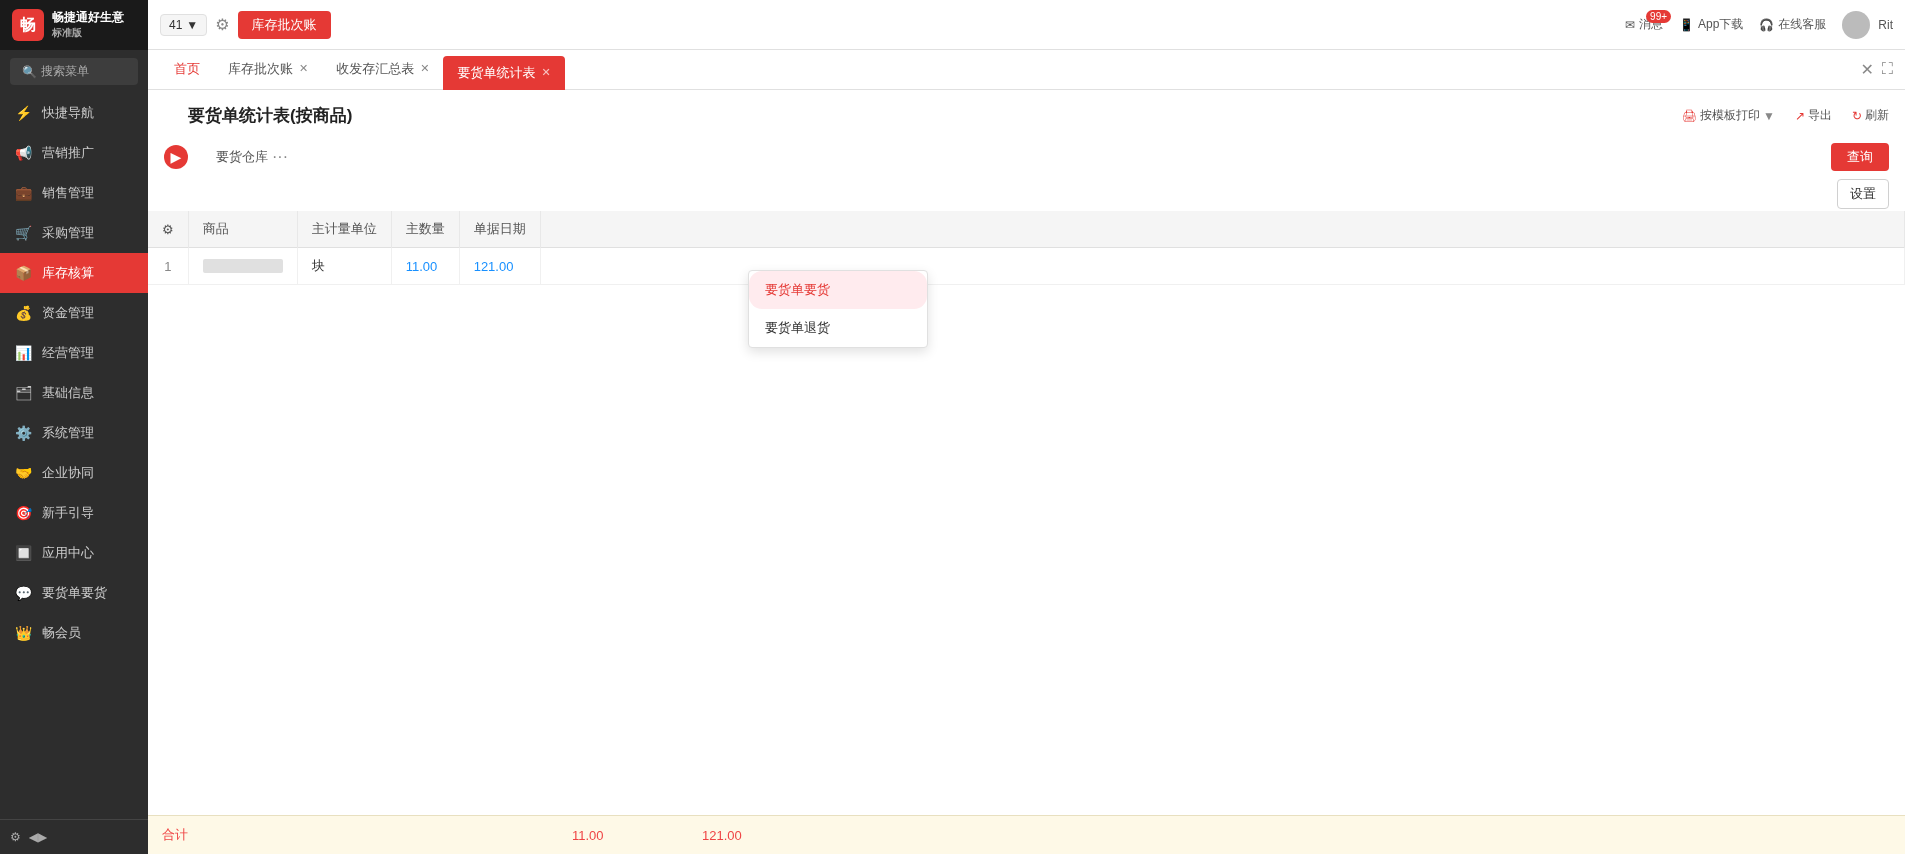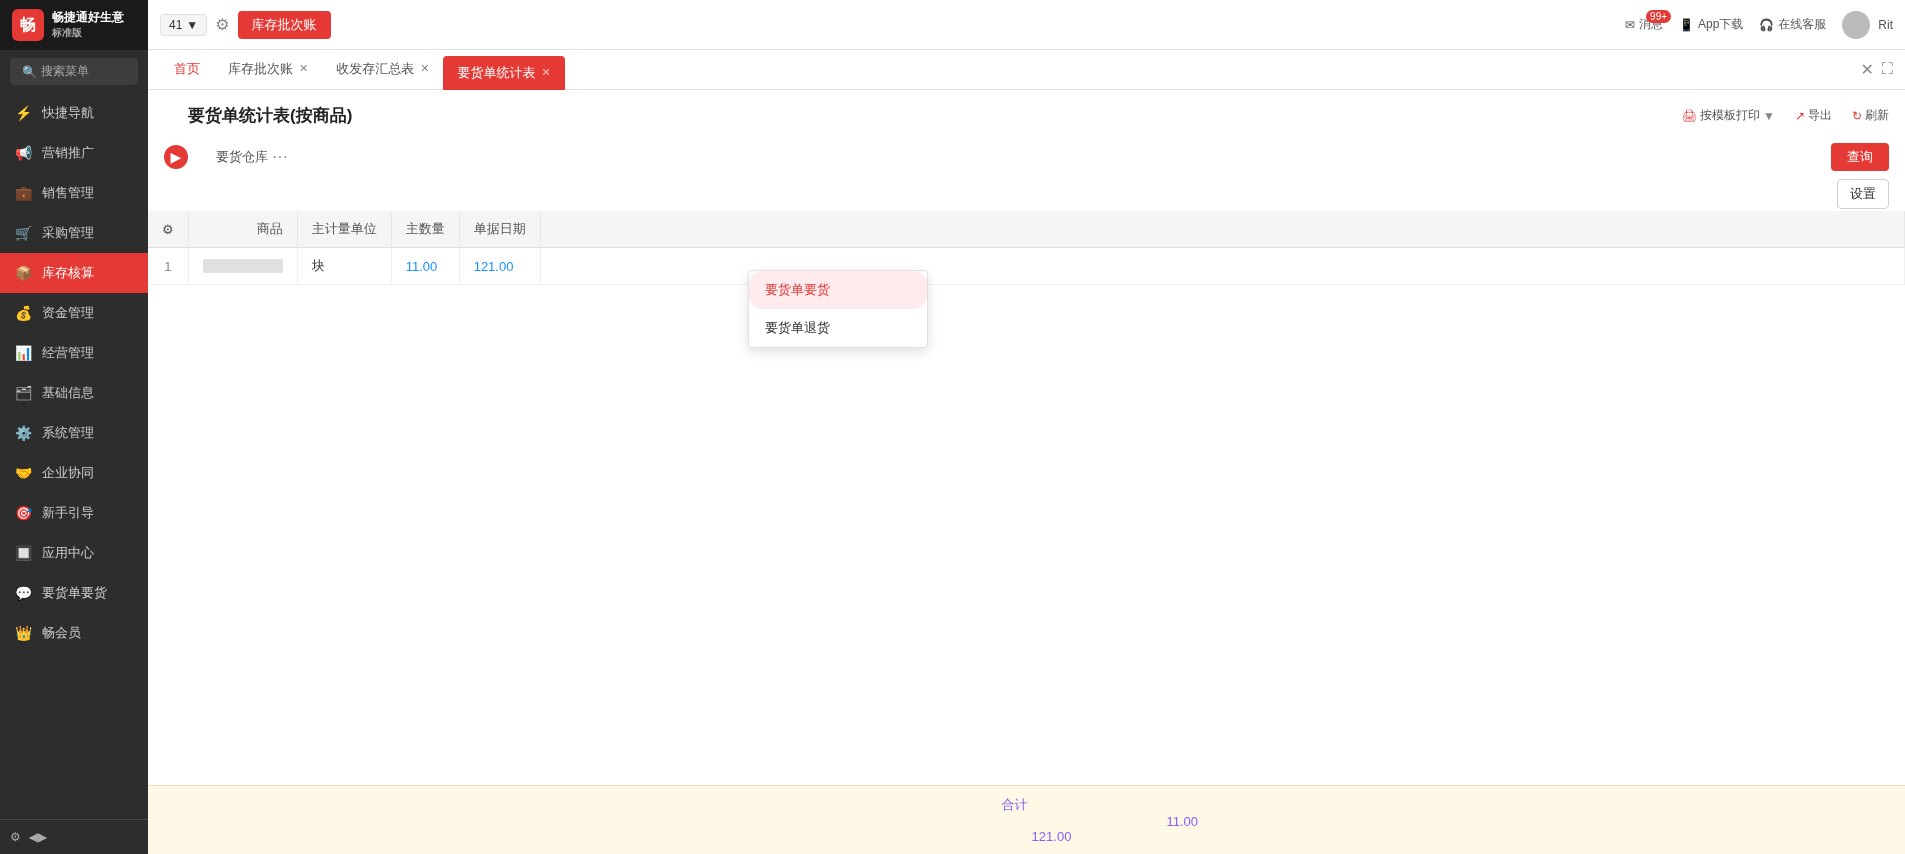--- a/index.html
+++ b/index.html
@@ -403,21 +403,21 @@
       width: 100%;
       border-collapse: collapse;
       font-size: 13px;
     }
     thead tr {
       background: #f5f5f5;
       border-bottom: 1px solid #e0e0e0;
     }
     thead th {
       padding: 9px 14px;
-      text-align: right;
+      text-align: left;
       color: #555;
       font-weight: normal;
       border-right: 1px solid #e8e8e8;
       white-space: nowrap;
     }
     thead th:first-child {
       text-align: center;
       width: 50px;
     }
     tbody tr {
@@ -440,23 +440,22 @@
     }
 
     
     .table-footer {
       background: #fef9e7;
       border-top: 1px solid #e8e0c0;
       display: flex;
       align-items: center;
       padding: 10px 14px;
       font-size: 13px;
-      color: #8b5cf6;
-      flex-shrink: 0;
-      flex-direction: column;
+      color: #ef4444;
+      flex-shrink: 0;
     }
     .footer-label { min-width: 50px; }
     .footer-val-1 { margin-left: 360px; min-width: 80px; }
     .footer-val-2 { margin-left: 50px; }
   </style>
 </head>
 <body>
 
 <div class="sidebar">
   <div class="sidebar-logo">

